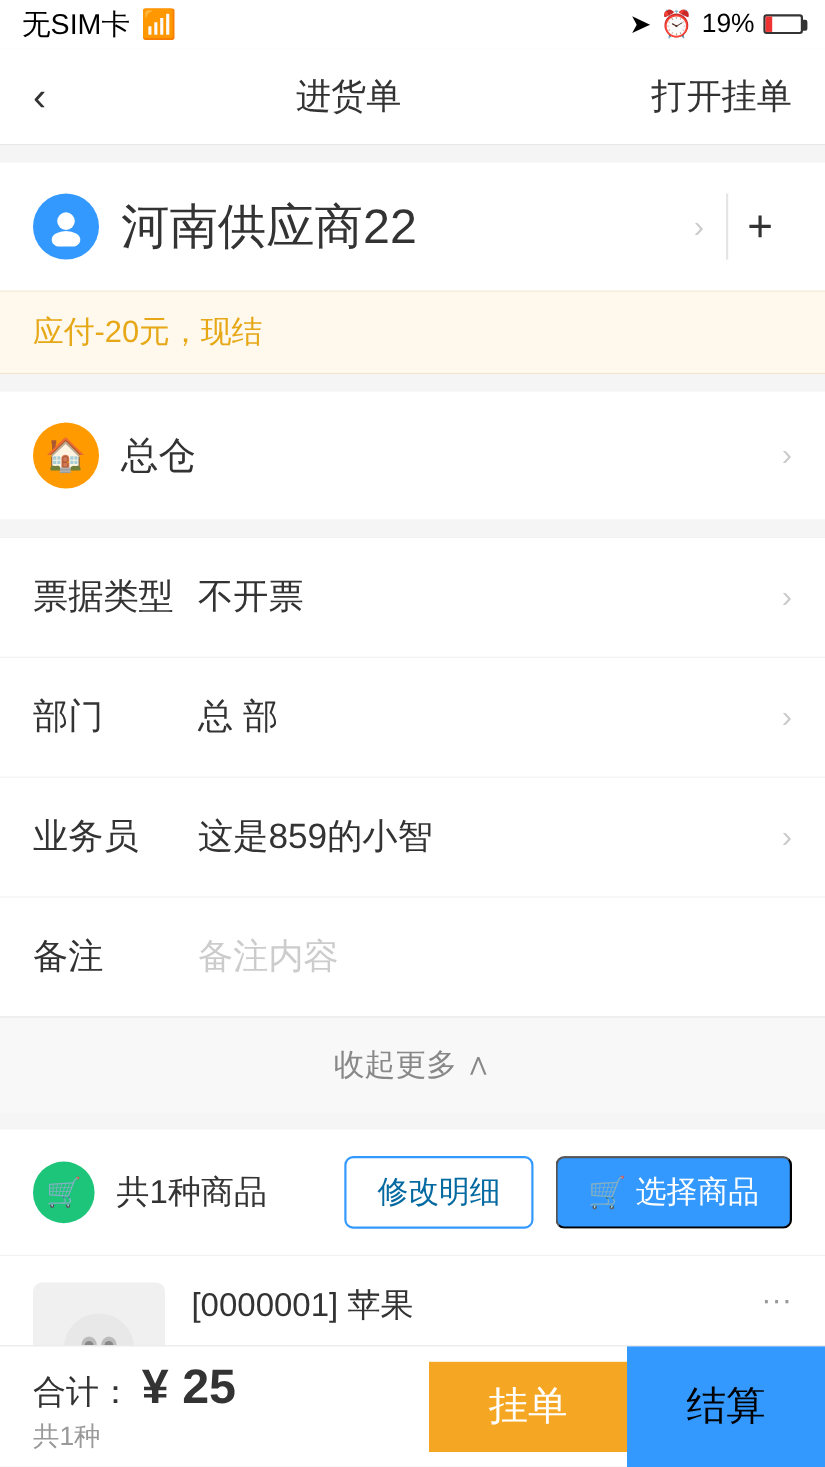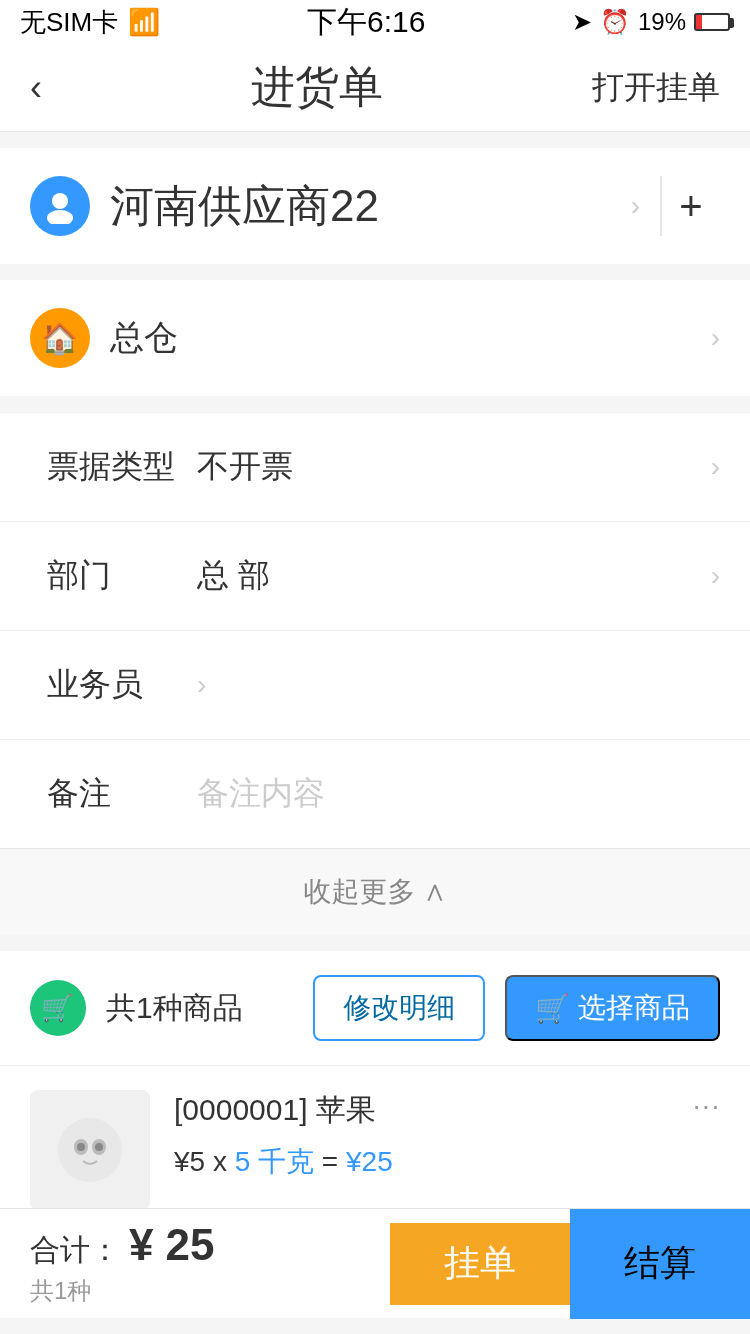--- a/index.html
+++ b/index.html
@@ -37,21 +37,21 @@
       justify-content: space-between;
       padding: 0 30px;
       border-bottom: 1px solid #e5e5e5;
     }
     .nav-back {
       font-size: 36px;
       color: #333;
       cursor: pointer;
     }
     .nav-title {
-      font-size: 44px;
+      font-size: 32px;
       font-weight: 500;
       color: #333;
     }
     .nav-action {
       font-size: 32px;
       color: #333;
     }
 
     
     .section {
@@ -141,21 +141,20 @@
       align-items: center;
       padding: 32px 30px;
       background: #fff;
       border-top: 1px solid #f0f0f0;
     }
     .form-label {
       font-size: 32px;
       color: #333;
       width: 150px;
       flex-shrink: 0;
-      margin-left: 17px;
     }
     .form-value {
       flex: 1;
       font-size: 32px;
       color: #333;
     }
     .form-placeholder {
       flex: 1;
       font-size: 32px;
       color: #ccc;
@@ -254,21 +253,21 @@
       color: #333;
     }
     .product-more {
       font-size: 28px;
       color: #999;
     }
 
     
     .bottom-bar {
       position: fixed;
-      bottom: 16px;
+      bottom: 1px;
       left: 0;
       width: 750px;
       height: 110px;
       display: flex;
       align-items: center;
       background: #fff;
       border-top: 1px solid #e5e5e5;
     }
     .bottom-total {
       flex: 1;
@@ -316,21 +315,20 @@
     }
   </style>
 </head>
 <body>
 
 <div class="status-bar">
   <div class="status-bar-left">
     <span>无SIM卡</span>
     <span>📶</span>
   </div>
-  <div class="status-bar-center">下午6:16</div>
   <div class="status-bar-right">
     <span>➤</span>
     <span>⏰</span>
     <span>19%</span>
     <span style="display:inline-block;width:36px;height:18px;border:2px solid #333;border-radius:3px;position:relative;">
       <span style="display:block;width:20%;height:100%;background:#e33;"></span>
       <span style="position:absolute;right:-6px;top:3px;width:4px;height:10px;background:#333;border-radius:0 2px 2px 0;"></span>
     </span>
   </div>
 </div>
@@ -346,20 +344,21 @@
     <div class="supplier-avatar">
       <svg width="36" height="36" viewBox="0 0 36 36">
         <circle cx="18" cy="13" r="8" fill="white"></circle>
         <ellipse cx="18" cy="30" rx="13" ry="8" fill="white"></ellipse>
       </svg>
     </div>
     <span class="supplier-name">河南供应商22</span>
     <span class="supplier-chevron chevron-right"></span>
     <div class="supplier-add">+</div>
   </div>
+  <div class="notice-bar">应付-20元，现结</div>
 </div>
 
 <div class="section">
   <div class="warehouse-row">
     <div class="warehouse-icon">
       🏠
     </div>
     <span class="warehouse-name">总仓</span>
     <span class="form-chevron chevron-right"></span>
   </div>
@@ -374,20 +373,21 @@
   </div>
 
   <div class="form-row">
     <span class="form-label">部门</span>
     <span class="form-value">总 部</span>
     <span class="form-chevron chevron-right"></span>
   </div>
 
   <div class="form-row">
     <span class="form-label">业务员</span>
+    <span class="form-value">这是859的小智</span>
     <span class="form-chevron chevron-right"></span>
   </div>
 
   <div class="form-row">
     <span class="form-label">备注</span>
     <span class="form-placeholder">备注内容</span>
   </div>
 
   <div class="collapse-row">
     <span>收起更多 ∧</span>

